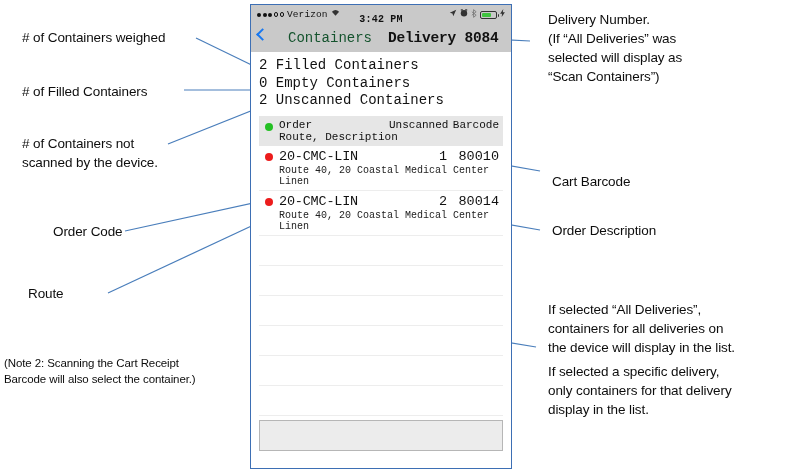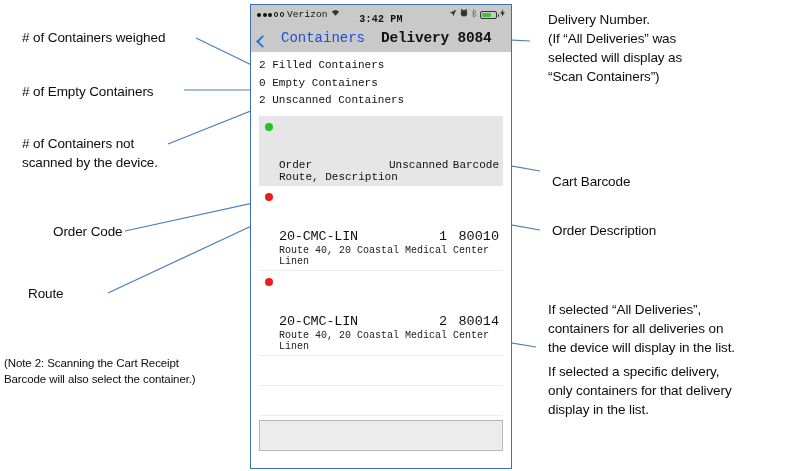--- a/index.html
+++ b/index.html
@@ -74,56 +74,56 @@
   
   #navbar{
     height:28px;
     background:#c9c9c9;
     display:flex;align-items:center;
     padding:0 6px;
     box-sizing:border-box;
     position:relative;
   }
   .back{
-    display:flex;align-items:flex-end;gap:12px;
-    color:#1d4ed8;font-size:14px;cursor:pointer;
+    display:flex;align-items:flex-start;gap:19px;
+    color:#14532d;font-size:14px;cursor:pointer;
   }
   .chev{
     width:7px;height:7px;
     border-left:2.2px solid #1878f0;
     border-bottom:2.2px solid #1878f0;
     transform:rotate(45deg);
     margin-right:2px;margin-left:1px;
   }
   .nav-title{
     margin-left:16px;
     font-size:14.5px;font-weight:bold;color:#111;letter-spacing:-.2px;
   }
 
   
   .counts{padding:5px 8px 3px 8px;}
-  .count-line{font-size:11px;line-height:17.5px;color:#111;}
+  .count-line{font-size:14px;line-height:17.5px;color:#111;}
 
   
   #list{margin:3px 8px 0 8px;}
   .row{
     position:relative;
     display:flex;align-items:flex-start;
     padding:3px 4px 3px 20px;
     box-sizing:border-box;
     min-height:26px;
   }
   .row.header{background:#e6e6e6;}
   .row .bullet{
     position:absolute;left:6px;top:7px;
     width:8px;height:8px;border-radius:50%;
   }
   .bullet.green{background:#24c024;}
   .bullet.red{background:#ec1c1c;}
-  .cell-main{flex:1;margin-top:40px;}
+  .cell-main{flex:1;}
   .r1{display:flex;align-items:baseline;}
   .c-order{flex:1;font-size:11px;color:#111;}
   .c-order.big{font-size:13.5px;letter-spacing:-.2px;}
   .c-container{width:58px;text-align:right;font-size:11px;color:#111;}
   .c-container.big{font-size:13.5px;}
   .c-barcode{width:52px;text-align:right;font-size:11px;color:#111;}
   .c-barcode.big{font-size:13.5px;}
   .r2{font-size:11px;color:#111;margin-top:0px;}
   .r2.small{font-size:10px;color:#222;margin-top:1px;}
   .sep{height:1px;background:#ededed;margin:0;}
@@ -157,21 +157,21 @@
     </g>
     <g fill="none" stroke="#4a7ebb" stroke-width="1.2">
       <polyline points="488,132 480,139 488,146"></polyline>
       <polyline points="488,163 478,170 488,177"></polyline>
       <polyline points="493,194 484,201 493,208"></polyline>
     </g>
   </svg>
 
   <div class="note" style="left:22px;top:28px;"># of Containers weighed</div>
 
-  <div class="note" style="left:22px;top:82px;"># of Empty Containers</div>
+  <div class="note" style="left:22px;top:82px;"># of Filled Containers</div>
 
   <div class="note" style="left:22px;top:134px;"># of Containers not
 scanned by the device.</div>
 
   <div class="note" style="left:28px;top:222px;margin-left:25px;">Order Code</div>
 
   <div class="note" style="left:28px;top:284px;">Route</div>
 
   <div class="note small" style="left:4px;top:355px;">(Note 2: Scanning the Cart Receipt
 Barcode will also select the container.)</div>

